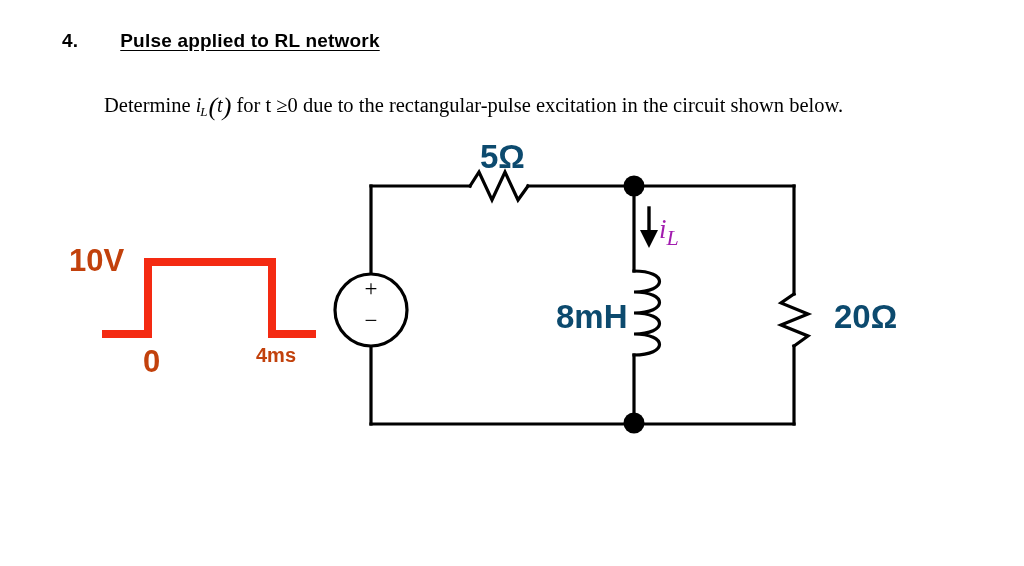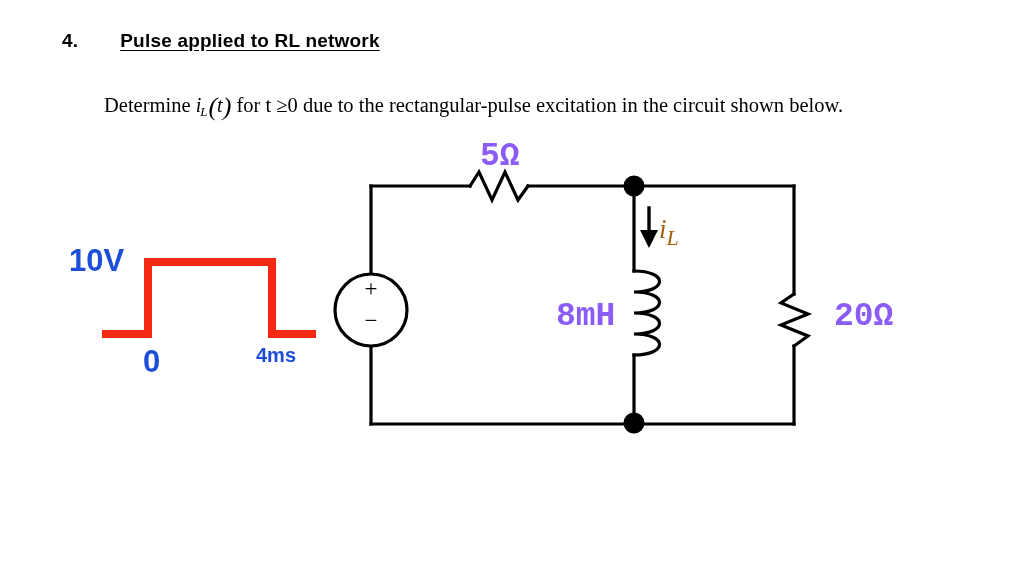--- a/index.html
+++ b/index.html
@@ -67,21 +67,21 @@
   
   #waveform {
     position: absolute;
     left: 0;
     top: 0;
   }
   .wave-label {
     position: absolute;
     font-family: "Liberation Sans", sans-serif;
     font-weight: bold;
-    color: #1d4ed8;
+    color: #c2410c;
     white-space: nowrap;
   }
   #label-10v {
     left: 69px;
     top: 243px;
     font-size: 31px;
   }
   #label-zero {
     left: 143px;
     top: 344px;
@@ -94,23 +94,23 @@
   }
 
   
   #circuit {
     position: absolute;
     left: 0;
     top: 0;
   }
   .ckt-label {
     position: absolute;
-    font-family: Liberation Mono, monospace;
+    font-family: Liberation Sans, sans-serif;
     font-weight: bold;
-    color: #8b5cf6;
+    color: #0c4a6e;
     white-space: nowrap;
   }
   #label-5ohm {
     left: 480px;
     top: 138px;
     font-size: 33px;
   }
   #label-8mh {
     left: 556px;
     top: 298px;
@@ -122,21 +122,21 @@
     font-size: 33px;
   }
   #label-il {
     position: absolute;
     left: 659px;
     top: 214px;
     font-family: "Liberation Serif", serif;
     font-style: italic;
     font-size: 27px;
     white-space: nowrap;
-    color: #a16207;
+    color: #a21caf;
   }
   #label-il .sub {
     font-size: 22px;
     vertical-align: -7px;
     margin-left: 0px;
   }
   .src-sign {
     position: absolute;
     font-family: "Liberation Serif", serif;
     font-size: 23px;

